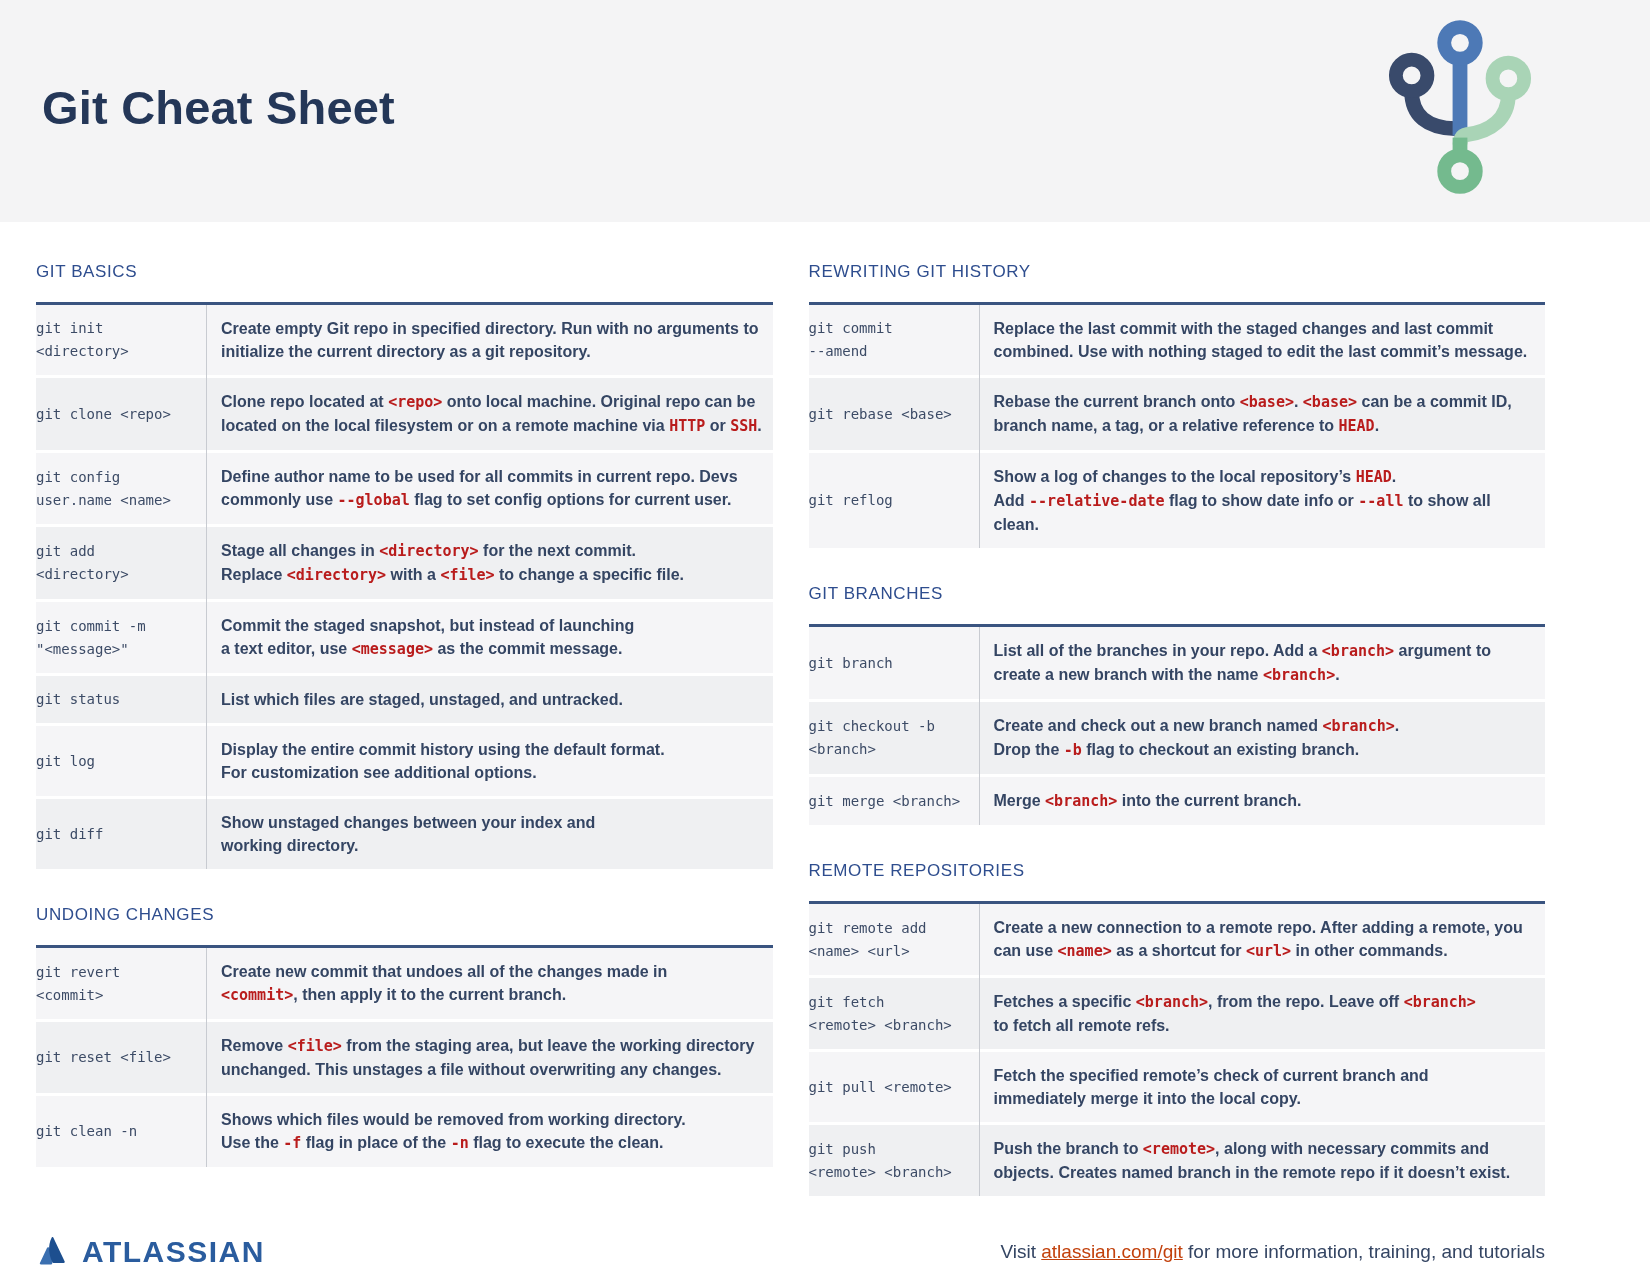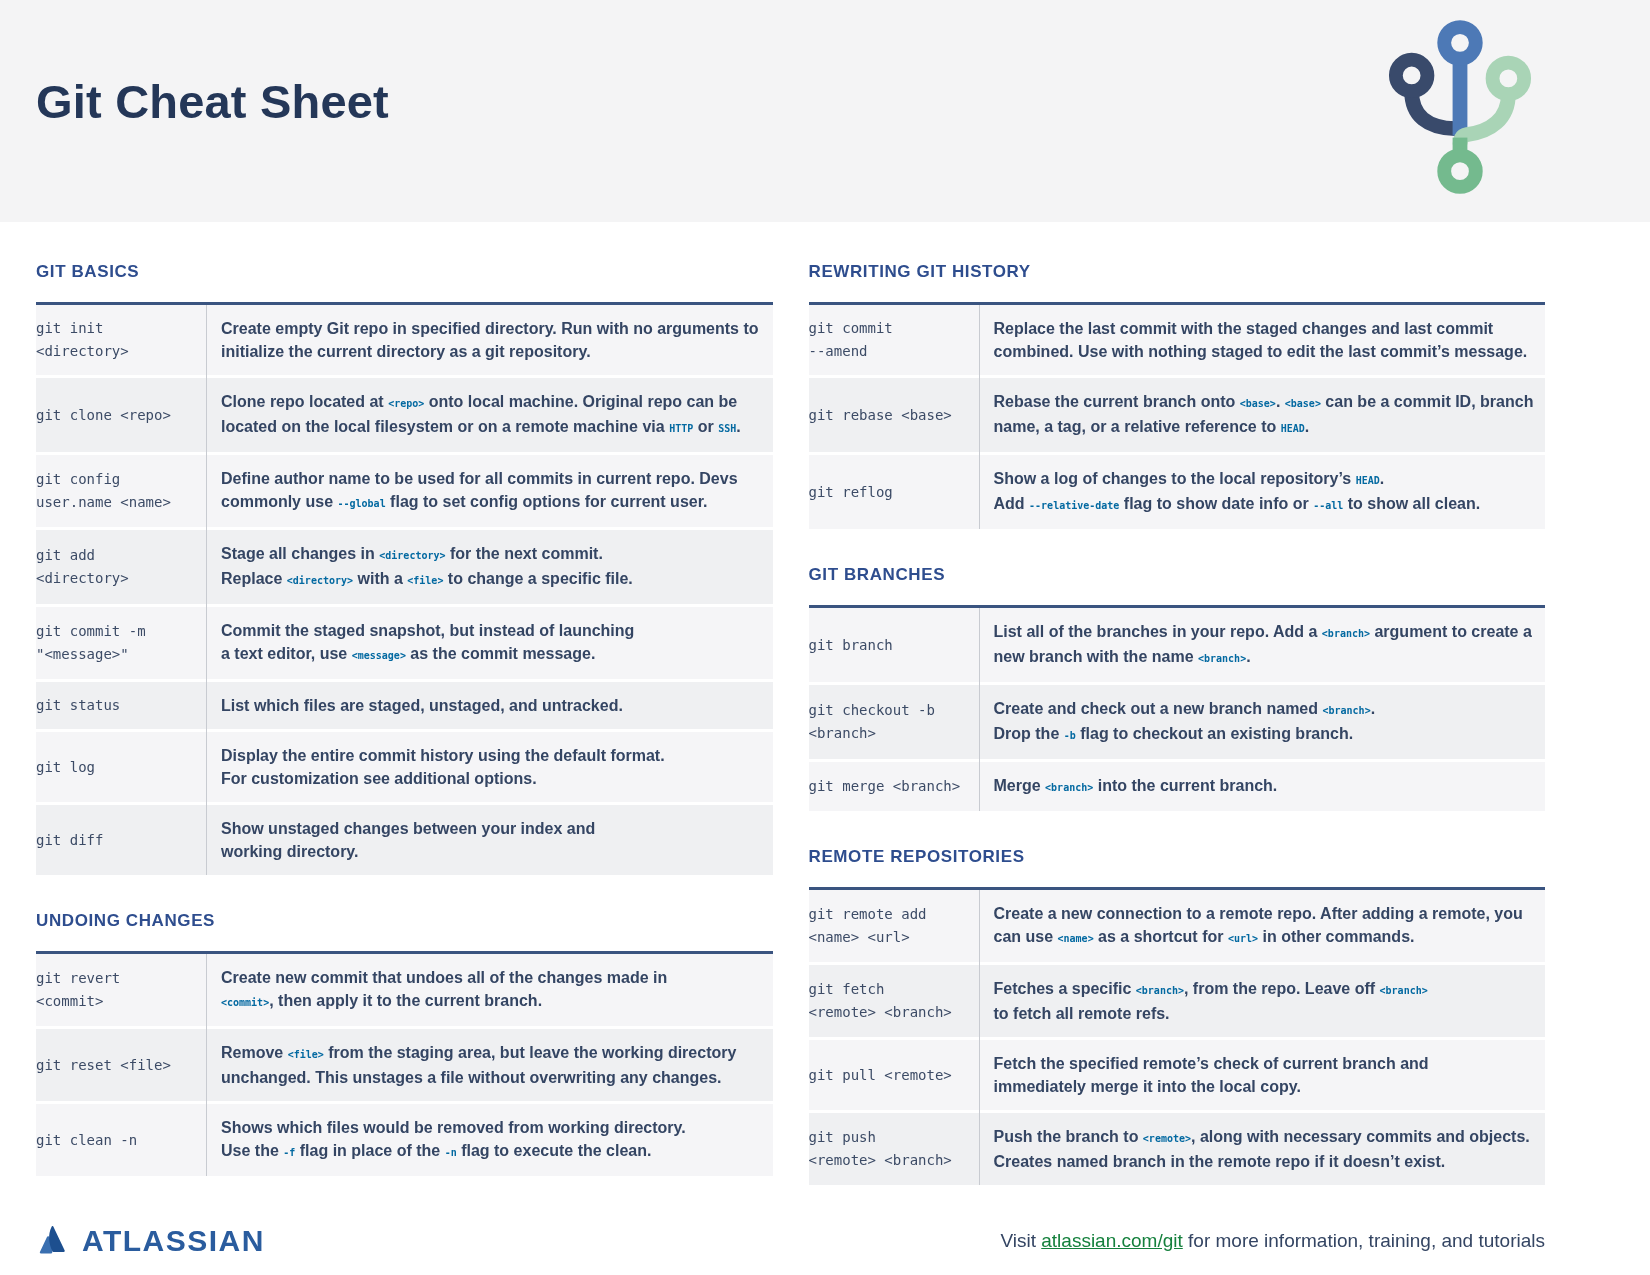--- a/index.html
+++ b/index.html
@@ -6,34 +6,34 @@
   body{
     width:1650px;height:1275px;overflow:hidden;background:#ffffff;
     font-family:"Liberation Sans", sans-serif;color:#344563;
     -webkit-font-smoothing:antialiased;
   }
   
   .header{
     height:222px;background:#f4f4f5;position:relative;
   }
   .page-title{
-    position:absolute;left:36px;top:74px;margin:0;
+    position:absolute;left:36px;top:74px;margin:6px;
     font-size:47px;font-weight:700;color:#243758;letter-spacing:.2px;
   }
   .git-logo{position:absolute;right:116px;top:12px;}
   
   .main{
     width:1509px;margin-left:36px;
     display:flex;gap:36px;align-items:flex-start;
   }
   .col{flex:1 1 0;min-width:0;}
   section{margin-top:40px;}
   section + section{margin-top:36px;}
   .sec-title{
-    margin:0 0 20px 0;font-size:17px;font-weight:700;
+    margin:0 0 20px 0;font-size:17px;font-weight:400;
     color:#2e4d8e;letter-spacing:.6px;
   }
   .table{
     position:relative;border-top:3px solid #3a5480;
   }
   .vline{
     position:absolute;left:170px;top:0;bottom:0;width:1px;
     background:#c8cbd1;
   }
   .row{display:flex;margin-bottom:3px;}
@@ -48,34 +48,34 @@
     font-size:14px;line-height:23px;color:#3c4b66;
   }
   .desc{
     flex:1 1 auto;box-sizing:border-box;
     padding:12px 8px 12px 15px;display:flex;align-items:center;
     font-size:16px;line-height:23px;color:#344563;
   }
   .desc .inner{display:block;font-weight:bold;}
   .desc .code{
     font-family:"DejaVu Sans Mono", monospace;
-    font-size:10px;color:#0369a1;
+    font-size:15px;color:#b91c1c;
   }
   
   .footer{
     width:1509px;margin:34px 0 0 36px;
     display:flex;justify-content:space-between;align-items:center;
   }
   .brand{display:flex;align-items:center;gap:10px;}
   .brand-name{
     font-size:30px;font-weight:700;color:#2a5c9e;letter-spacing:1.5px;
   }
   .footer-note{font-size:19px;color:#344563;}
   .footer-note a{
-    color:#15803d;text-decoration:underline;cursor:pointer;
+    color:#c2410c;text-decoration:underline;cursor:pointer;
   }
 </style>
 </head>
 <body>
 
 <div class="header">
   <h1 class="page-title">Git Cheat Sheet</h1>
   <svg class="git-logo" width="148" height="190" viewBox="0 0 150 190" fill="none" xmlns="http://www.w3.org/2000/svg">
 
     <path d="M26 79 C26 104 42 116 70 117 L75 118" stroke="#394a6b" stroke-width="15" fill="none"></path>

